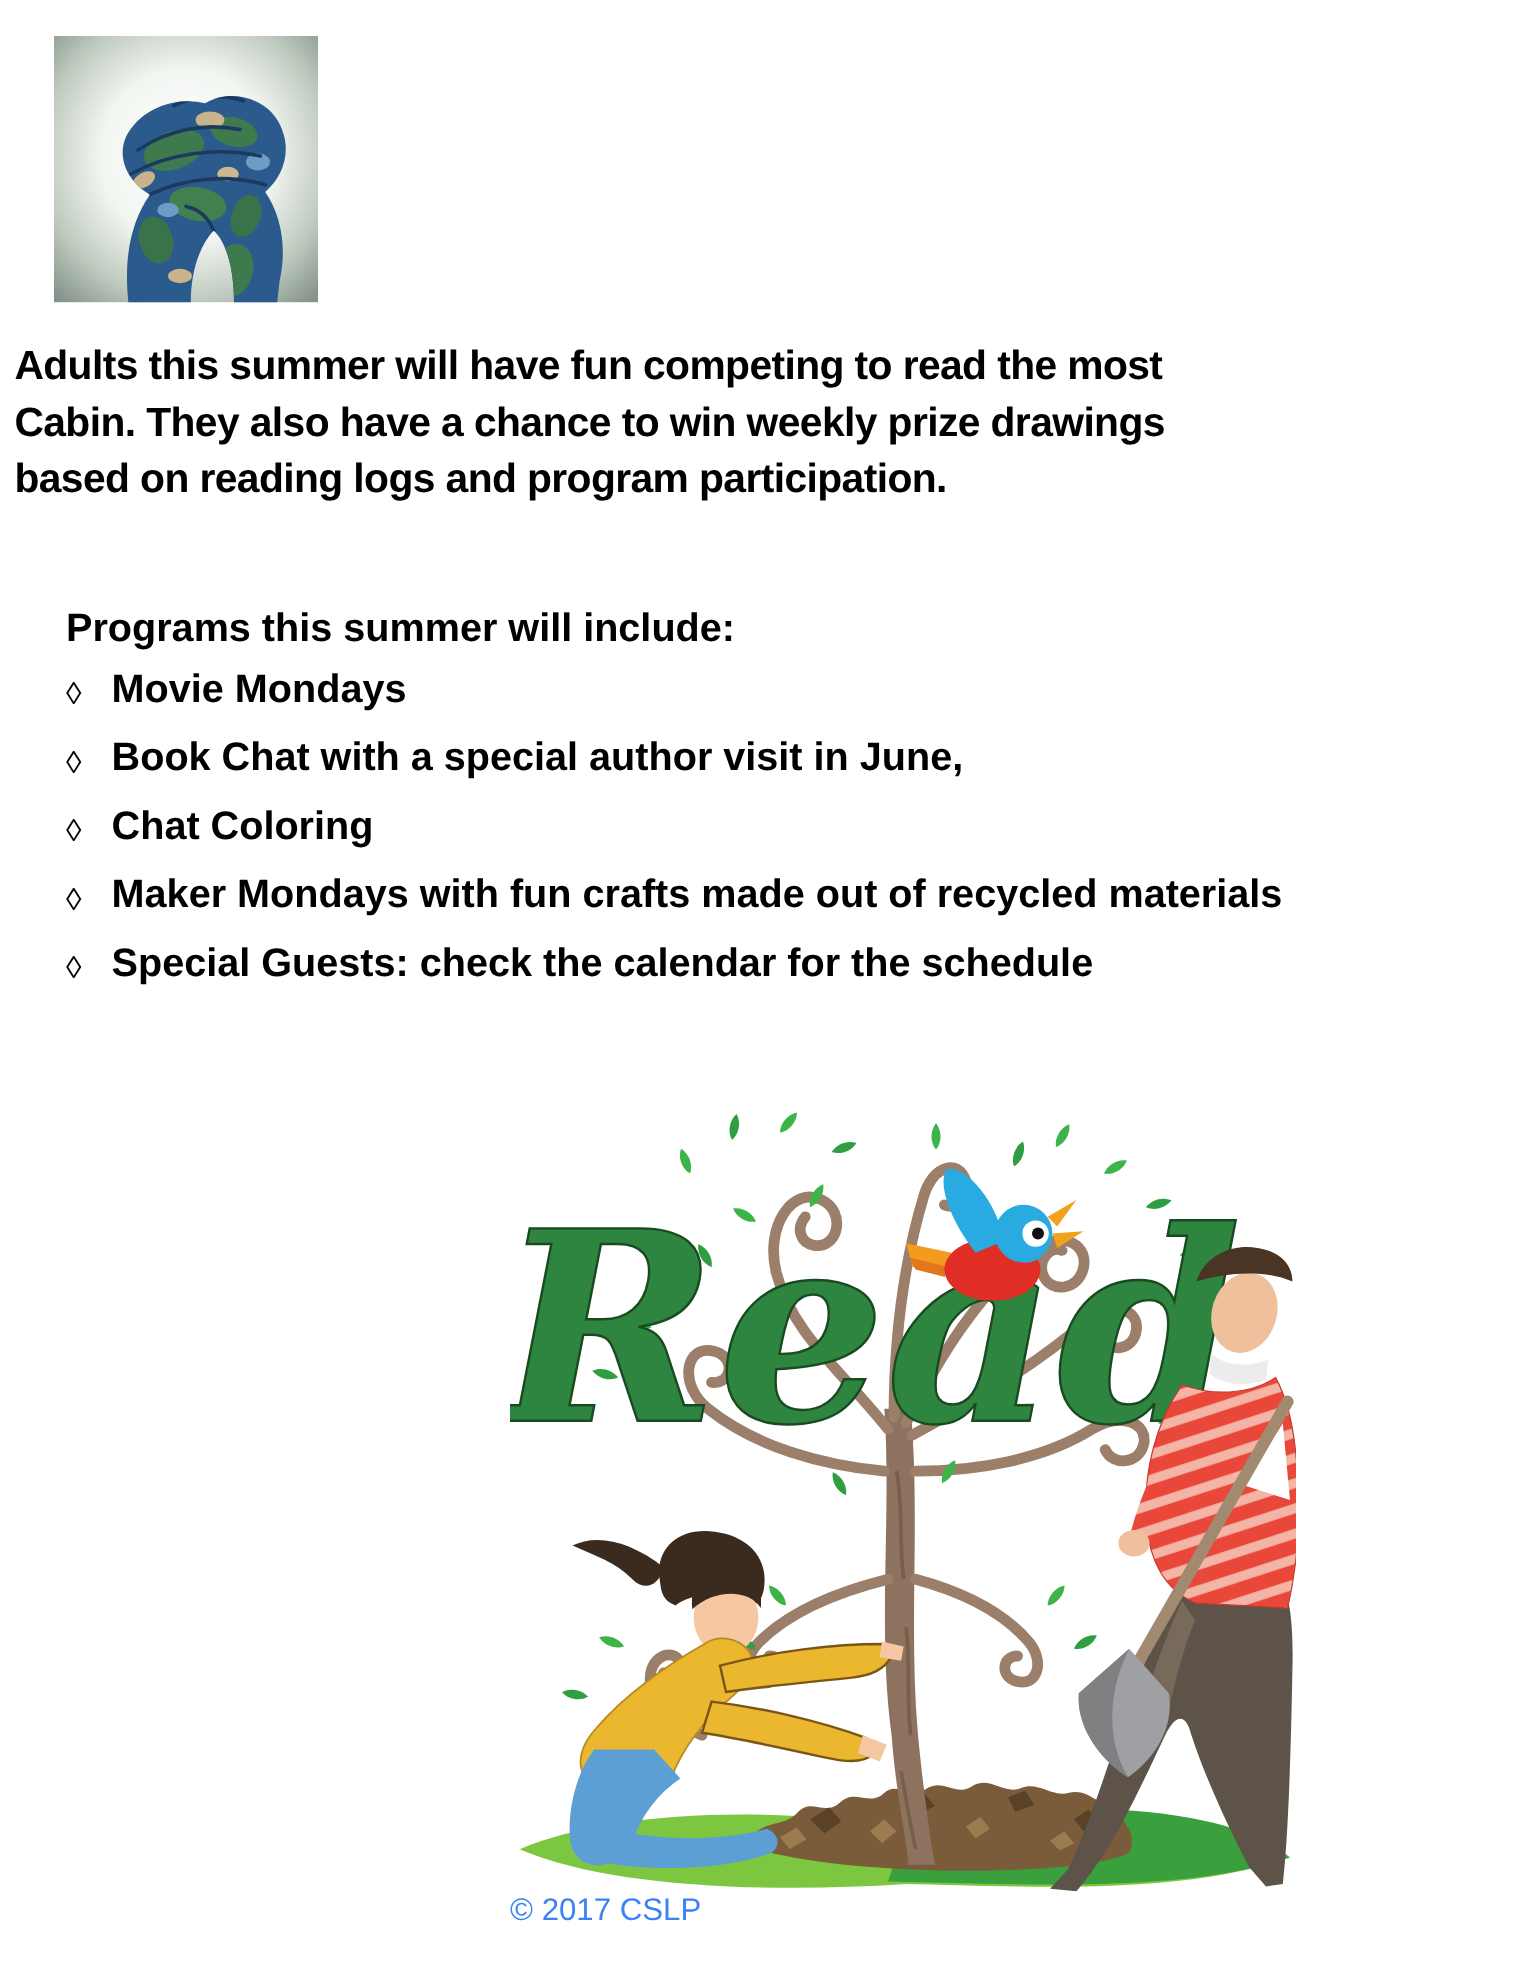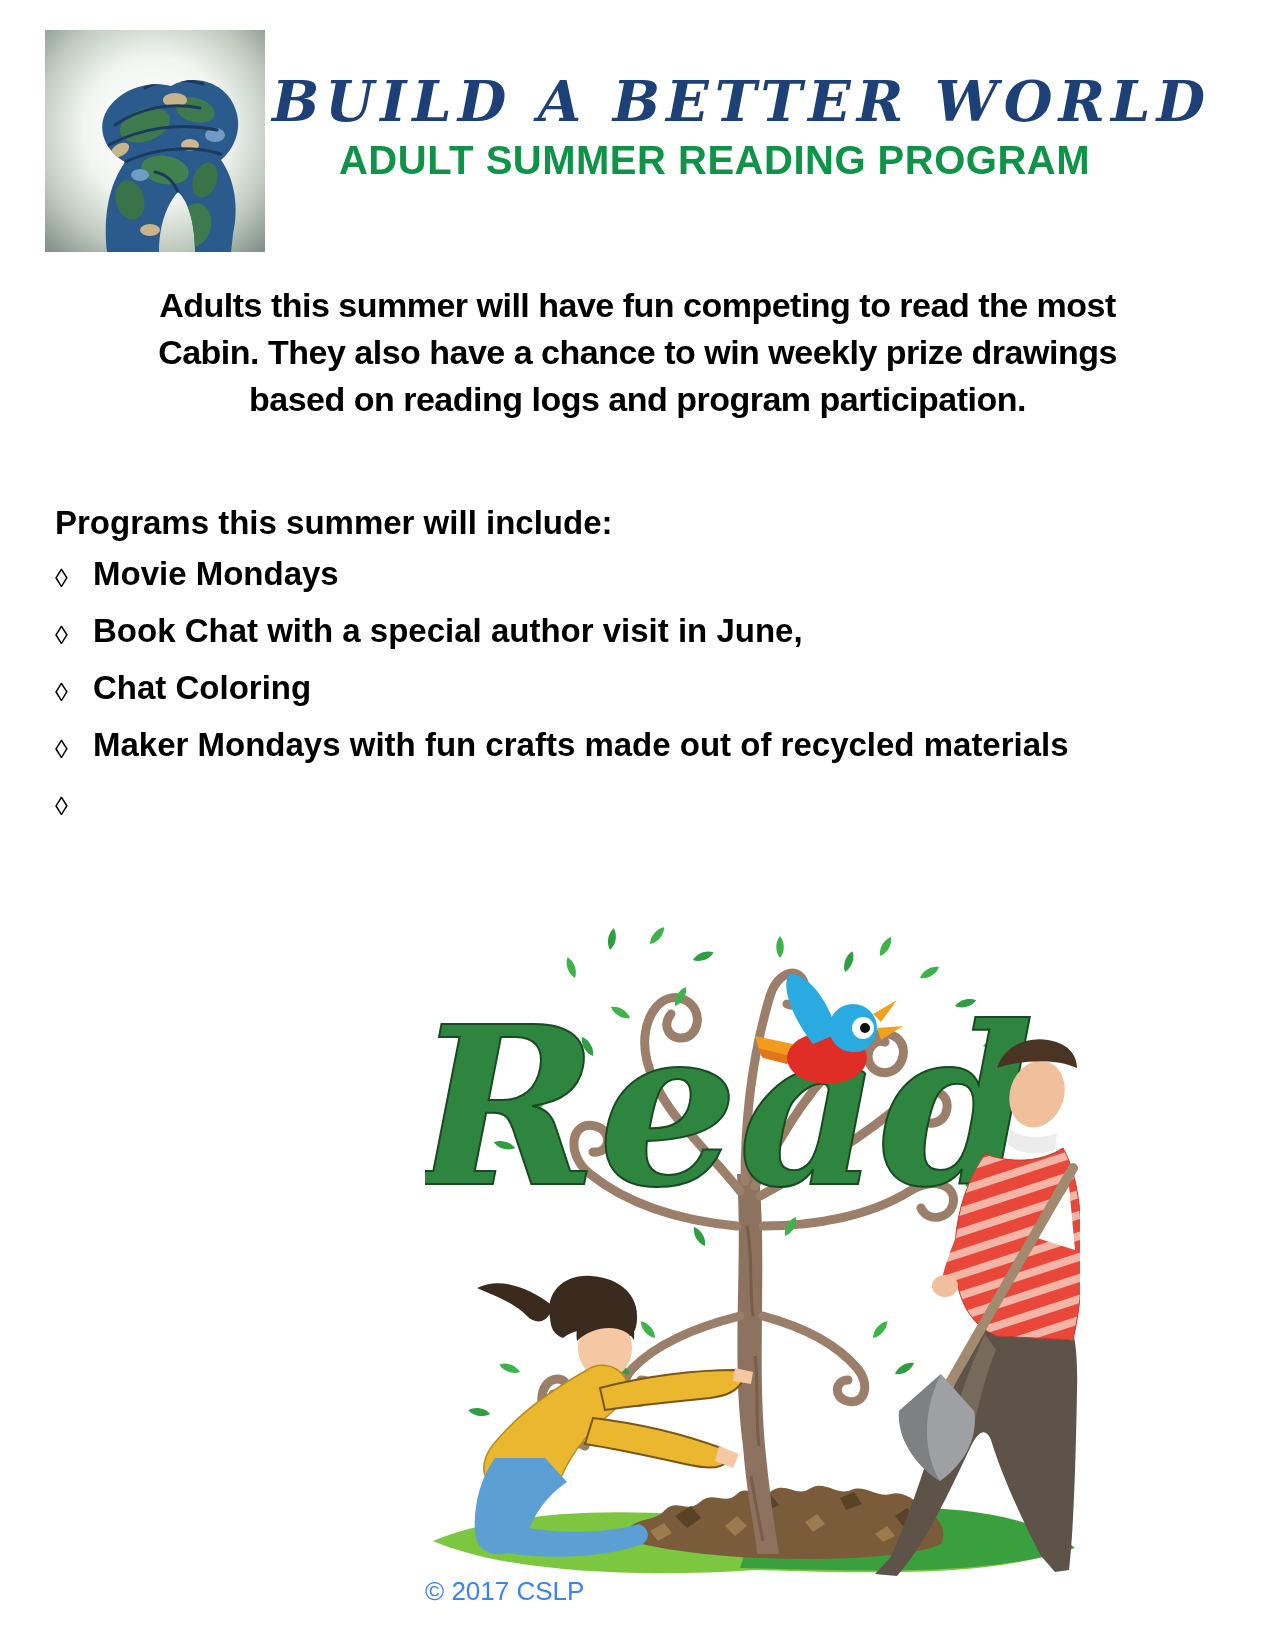--- a/index.html
+++ b/index.html
@@ -8,21 +8,21 @@
 
   
   .logo{position:absolute;left:45px;top:30px;width:220px;height:222px;}
   .titles{position:absolute;left:272px;top:70px;width:885px;text-align:center;}
   .main-title{font-family:"DejaVu Serif",serif;font-weight:bold;font-style:italic;
               font-size:56px;line-height:62px;letter-spacing:6px;color:#1d4077;white-space:nowrap;}
   .sub-title{font-size:40px;line-height:44px;font-weight:bold;letter-spacing:.5px;
              color:#0f9447;margin-top:6px;white-space:nowrap;}
 
   
-  .intro{position:absolute;left:0;right:0;top:282px;text-align:center;
+  .intro{position:absolute;left:12px;right:0;top:282px;
          font-weight:bold;font-size:34px;line-height:47px;letter-spacing:-.5px;}
 
   
   .programs{position:absolute;left:55px;top:503px;width:1130px;}
   .programs-heading{font-weight:bold;font-size:33px;line-height:40px;margin:0 0 10px 0;}
   .plist{list-style:none;margin:0;padding:0;}
   .plist li{position:relative;padding-left:38px;margin-bottom:15px;
             font-weight:bold;font-size:33px;line-height:42px;max-width:1000px;}
   .plist .b{position:absolute;left:0;top:4px;font-size:26px;font-weight:normal;}
 
@@ -68,24 +68,20 @@
           <path d="M70,95 C95,78 125,72 155,78"></path>
           <path d="M64,115 C95,98 135,92 172,100"></path>
           <path d="M80,132 C110,118 145,115 176,124"></path>
           <path d="M100,58 C115,50 140,48 158,54"></path>
           <path d="M133,162 C128,150 120,144 110,142"></path>
         </g>
       </g>
     </svg>
   </div>
 
-  <div class="titles">
-    <div class="main-title">BUILD A BETTER WORLD</div>
-    <div class="sub-title">ADULT SUMMER READING PROGRAM</div>
-  </div>
 
   <div class="intro">
     <div>Adults this summer will have fun competing to read the most</div>
     <div>Cabin. They also have a chance to win weekly prize drawings</div>
     <div>based on reading logs and program participation.</div>
   </div>
 
   <div class="programs">
     <p class="programs-heading">Programs this summer will include:</p>
     <ul class="plist">
@@ -100,20 +96,21 @@
       <li>
         <span class="b">◊</span>
         <span>Chat Coloring</span>
       </li>
       <li>
         <span class="b">◊</span>
         <span>Maker Mondays with fun crafts made out of recycled materials</span>
       </li>
       <li>
         <span class="b">◊</span>
+        <span>Special Guests: check the calendar for the schedule</span>
       </li>
     </ul>
   </div>
 
   <div class="art">
     <svg width="655" height="690" viewBox="0 0 655 690">
       <defs>
         <pattern id="stripes" width="20" height="20" patternUnits="userSpaceOnUse" patternTransform="rotate(-18)">
           <rect width="20" height="20" fill="#e8473a"></rect>
           <rect y="11" width="20" height="8" fill="#f4b5a6"></rect>

